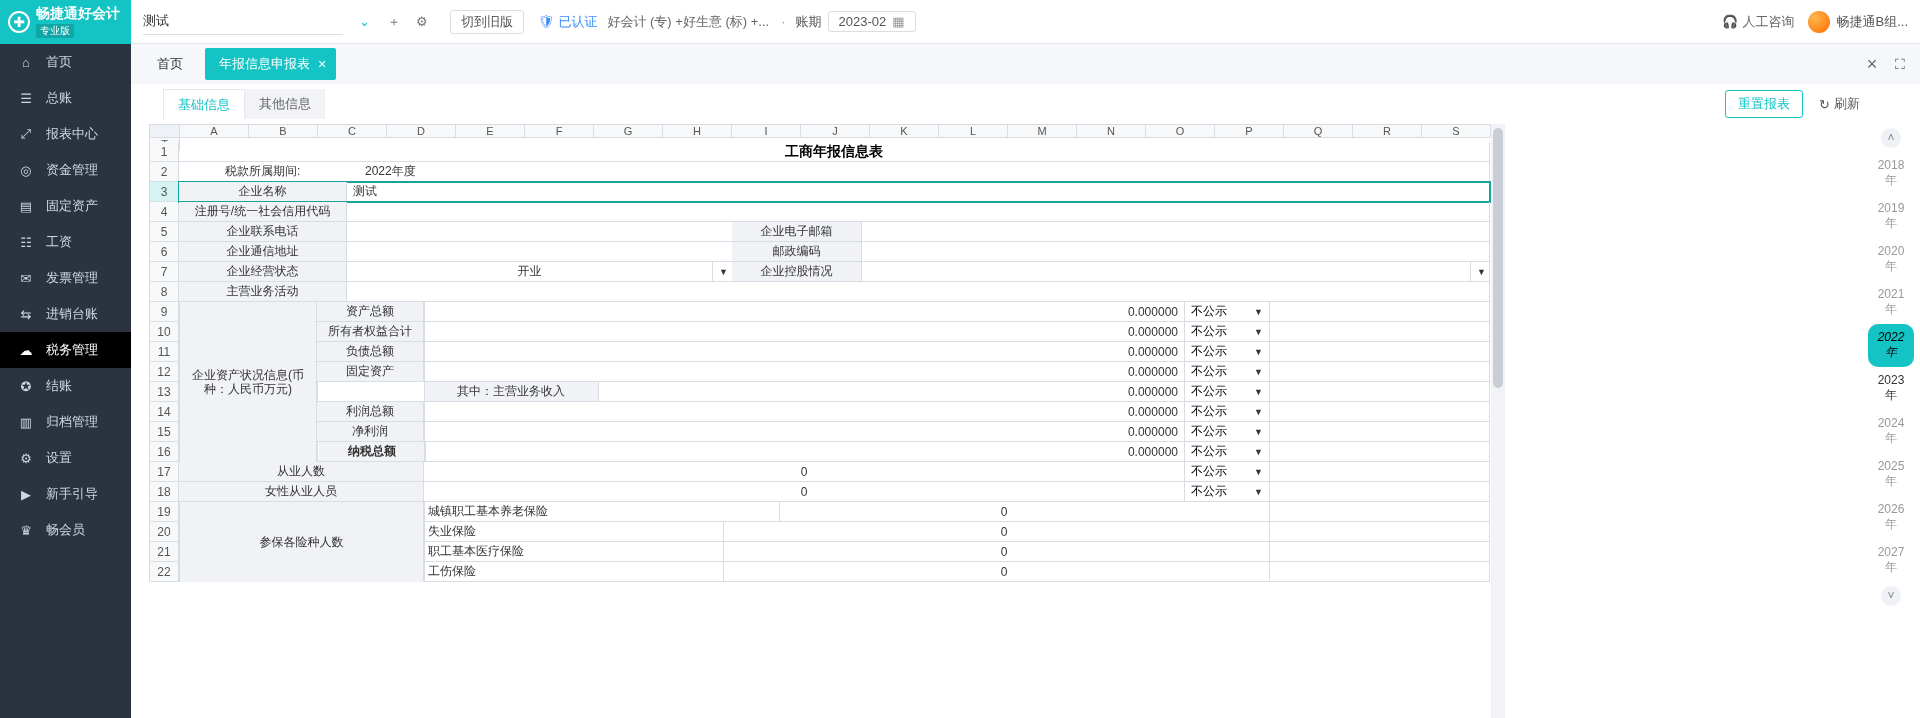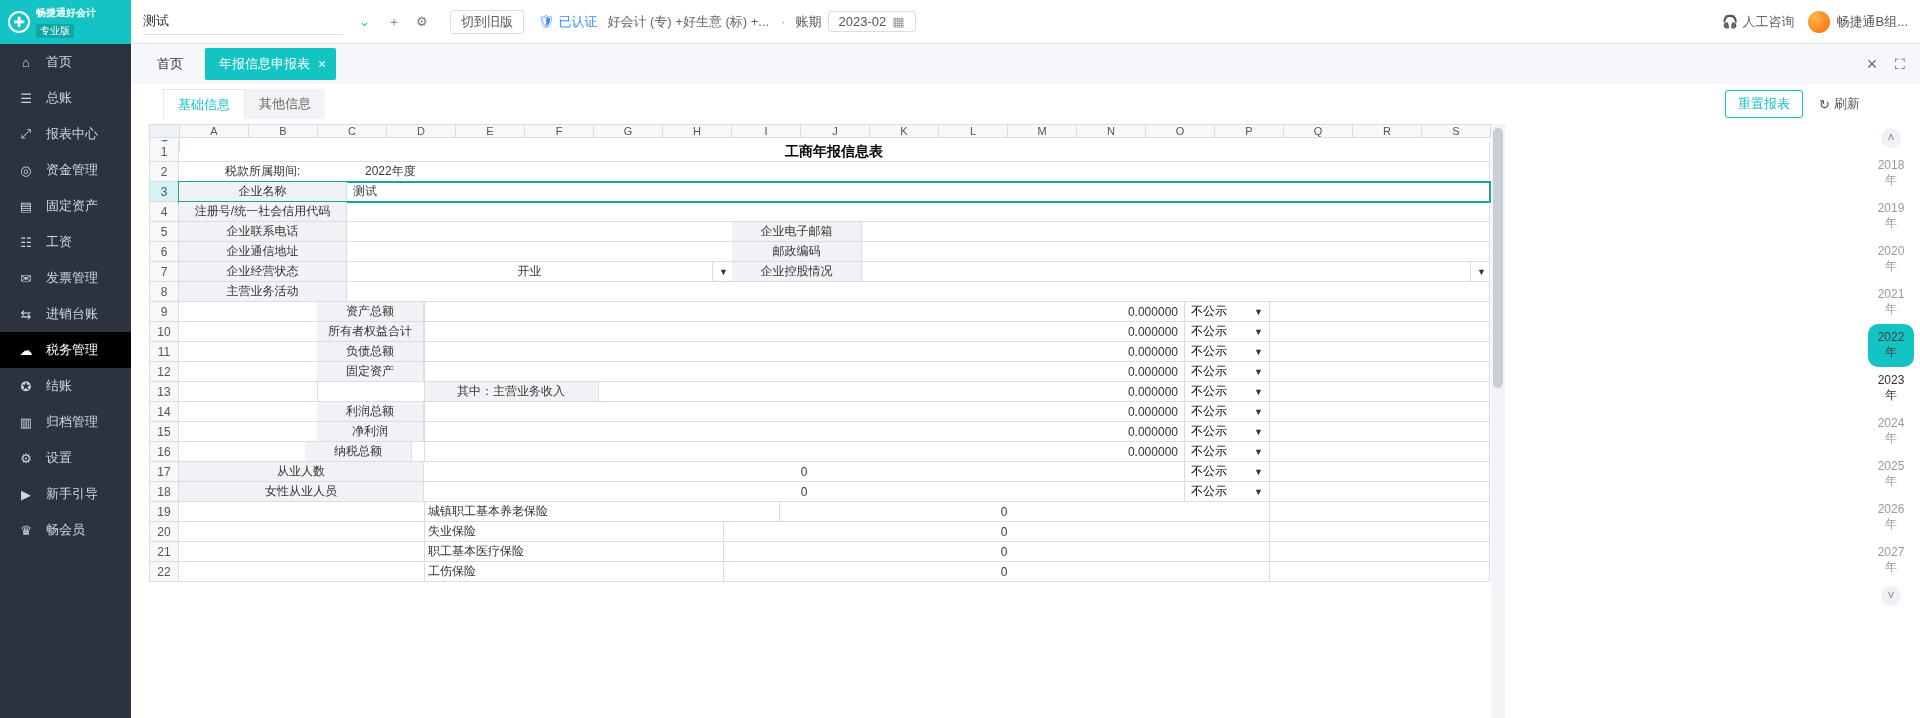--- a/index.html
+++ b/index.html
@@ -2,21 +2,21 @@
 <html><head>
 <meta charset="utf-8">
 <style>
 * { margin: 0; padding: 0; box-sizing: border-box; font-family: "Microsoft YaHei", Arial, sans-serif; }
 html, body { width: 1920px; height: 718px; overflow: hidden; background: #fff; }
 
 
 .sidebar { position: absolute; left: 0; top: 0; width: 131px; height: 718px; background: #2b3340; color: #cfd6e2; }
 .brand { height: 44px; background: #14c3c3; display: flex; align-items: center; padding: 0 8px; color: #fff; }
 .brand-icon { width: 22px; height: 22px; border: 2px solid #fff; border-radius: 50%; display: inline-flex; align-items: center; justify-content: center; font-size: 14px; margin-right: 6px; }
-.brand-text { font-size: 10px; font-weight: 600; line-height: 14px; }
+.brand-text { font-size: 14px; font-weight: 600; line-height: 14px; }
 .brand-sub { font-size: 10px; background: rgba(0,0,0,.15); padding: 0 4px; border-radius: 2px; margin-top: 2px; display: inline-block; }
 .nav { list-style: none; }
 .nav li { display: flex; align-items: center; height: 36px; padding-left: 18px; font-size: 13px; cursor: pointer; }
 .nav li.active { background: #000; color: #fff; }
 .nav .ico { width: 16px; height: 16px; margin-right: 12px; display: inline-flex; align-items: center; justify-content: center; font-size: 13px; }
 
 
 .topbar { position: absolute; left: 131px; top: 0; right: 0; height: 44px; border-bottom: 1px solid #e5e8ec; display: flex; align-items: center; padding: 0 12px; font-size: 13px; color: #555; }
 .company-sel { width: 200px; border: none; border-bottom: 1px solid #ddd; padding: 4px 0; margin-right: 6px; color: #333; }
 .chev { color: #14c3c3; margin: 0 10px; }
@@ -49,21 +49,21 @@
 .subtab.active { background: #fff; color: #14c3c3; border-left: 1px solid #e5e8ec; border-right: 1px solid #e5e8ec; border-top: 1px solid #e5e8ec; }
 .subtabs .spacer { flex: 1; }
 .btn-reset { border: 1px solid #14c3c3; color: #14c3c3; background: #fff; padding: 4px 12px; font-size: 13px; border-radius: 3px; margin-right: 16px; cursor: pointer; align-self: center; }
 .btn-refresh { color: #555; font-size: 13px; display: inline-flex; align-items: center; cursor: pointer; align-self: center; }
 
 
 .yearrail { position: absolute; right: 6px; top: 124px; width: 46px; display: flex; flex-direction: column; align-items: center; font-size: 12px; color: #999; }
 .yr-arrow { width: 20px; height: 20px; border-radius: 50%; background: #eef1f5; color: #888; display: flex; align-items: center; justify-content: center; margin: 4px 0; cursor: pointer; }
 .yr-item { padding: 6px 4px; cursor: pointer; border-radius: 10px; width: 46px; text-align: center; }
 .yr-item.dark { color: #333; }
-.yr-item.sel { background: #14c3c3; color: #404040; }
+.yr-item.sel { background: #14c3c3; color: #000000; font-style: italic; }
 
 
 .sheet { position: absolute; left: 149px; top: 124px; width: 1342px; }
 .colhdr { display: grid; grid-template-columns: 30px repeat(19, 69px); height: 18px; font-size: 11px; color: #555; border-top: 1px solid #d8dde3; border-left: 1px solid #d8dde3; }
 .colhdr div { border-right: 1px solid #d8dde3; border-bottom: 1px solid #d8dde3; display: flex; align-items: center; justify-content: center; background: #f6f8fa; }
 .colhdr .corner { background: #eef1f5; }
 
 .rows { }
 .row { display: grid; grid-template-columns: 30px 1311px; height: 20px; font-size: 12px; }
 .rownum { border-left: 1px solid #d8dde3; border-right: 1px solid #d8dde3; border-bottom: 1px solid #d8dde3; background: #f6f8fa; display: flex; align-items: center; justify-content: center; color: #555; }
@@ -412,21 +412,21 @@
             <span class="txt">不公示</span>
             <span class="caret">▼</span>
           </div>
           <div class="sep" style="left: 1090px;"></div>
         </div>
       </div>
       <div class="row">
         <div class="rownum">16</div>
         <div class="cells">
           <div class="sep" style="left: 138px;"></div>
-          <div class="lbl" style="left: 126px; width: 107px;">纳税总额</div>
+          <div class="lbl" style="left: 140px; width: 107px; font-weight: bold;">纳税总额</div>
           <div class="sep" style="left: 245px;"></div>
           <div class="val right" style="left: 245px; width: 760px;">0.000000</div>
           <div class="dd" style="left: 1005px; width: 85px;">
             <span class="txt">不公示</span>
             <span class="caret">▼</span>
           </div>
           <div class="sep" style="left: 1090px;"></div>
         </div>
       </div>
       <div class="row">
@@ -484,17 +484,19 @@
         <div class="rownum">22</div>
         <div class="cells">
           <div class="sep" style="left: 245px;"></div>
           <div class="lbl" style="left: 245px; width: 300px; background: transparent; justify-content: flex-start;">工伤保险</div>
           <div class="val center" style="left: 545px; width: 560px;">0</div>
           <div class="sep" style="left: 1090px;"></div>
         </div>
       </div>
     </div>
 
-
+  <div class="merge-lbl" id="merge-assets" style="left:30px; top:178px; width:138px; height:160px;">企业资产状况信息(币种：人民币万元)</div>
+
+  <div class="merge-lbl" id="merge-insure" style="left:30px; top:378px; width:245px; height:80px;">参保各险种人数</div>
 </div>
 <div class="vscroll">
     <div class="thumb"></div>
   </div>
 
 </body></html>

